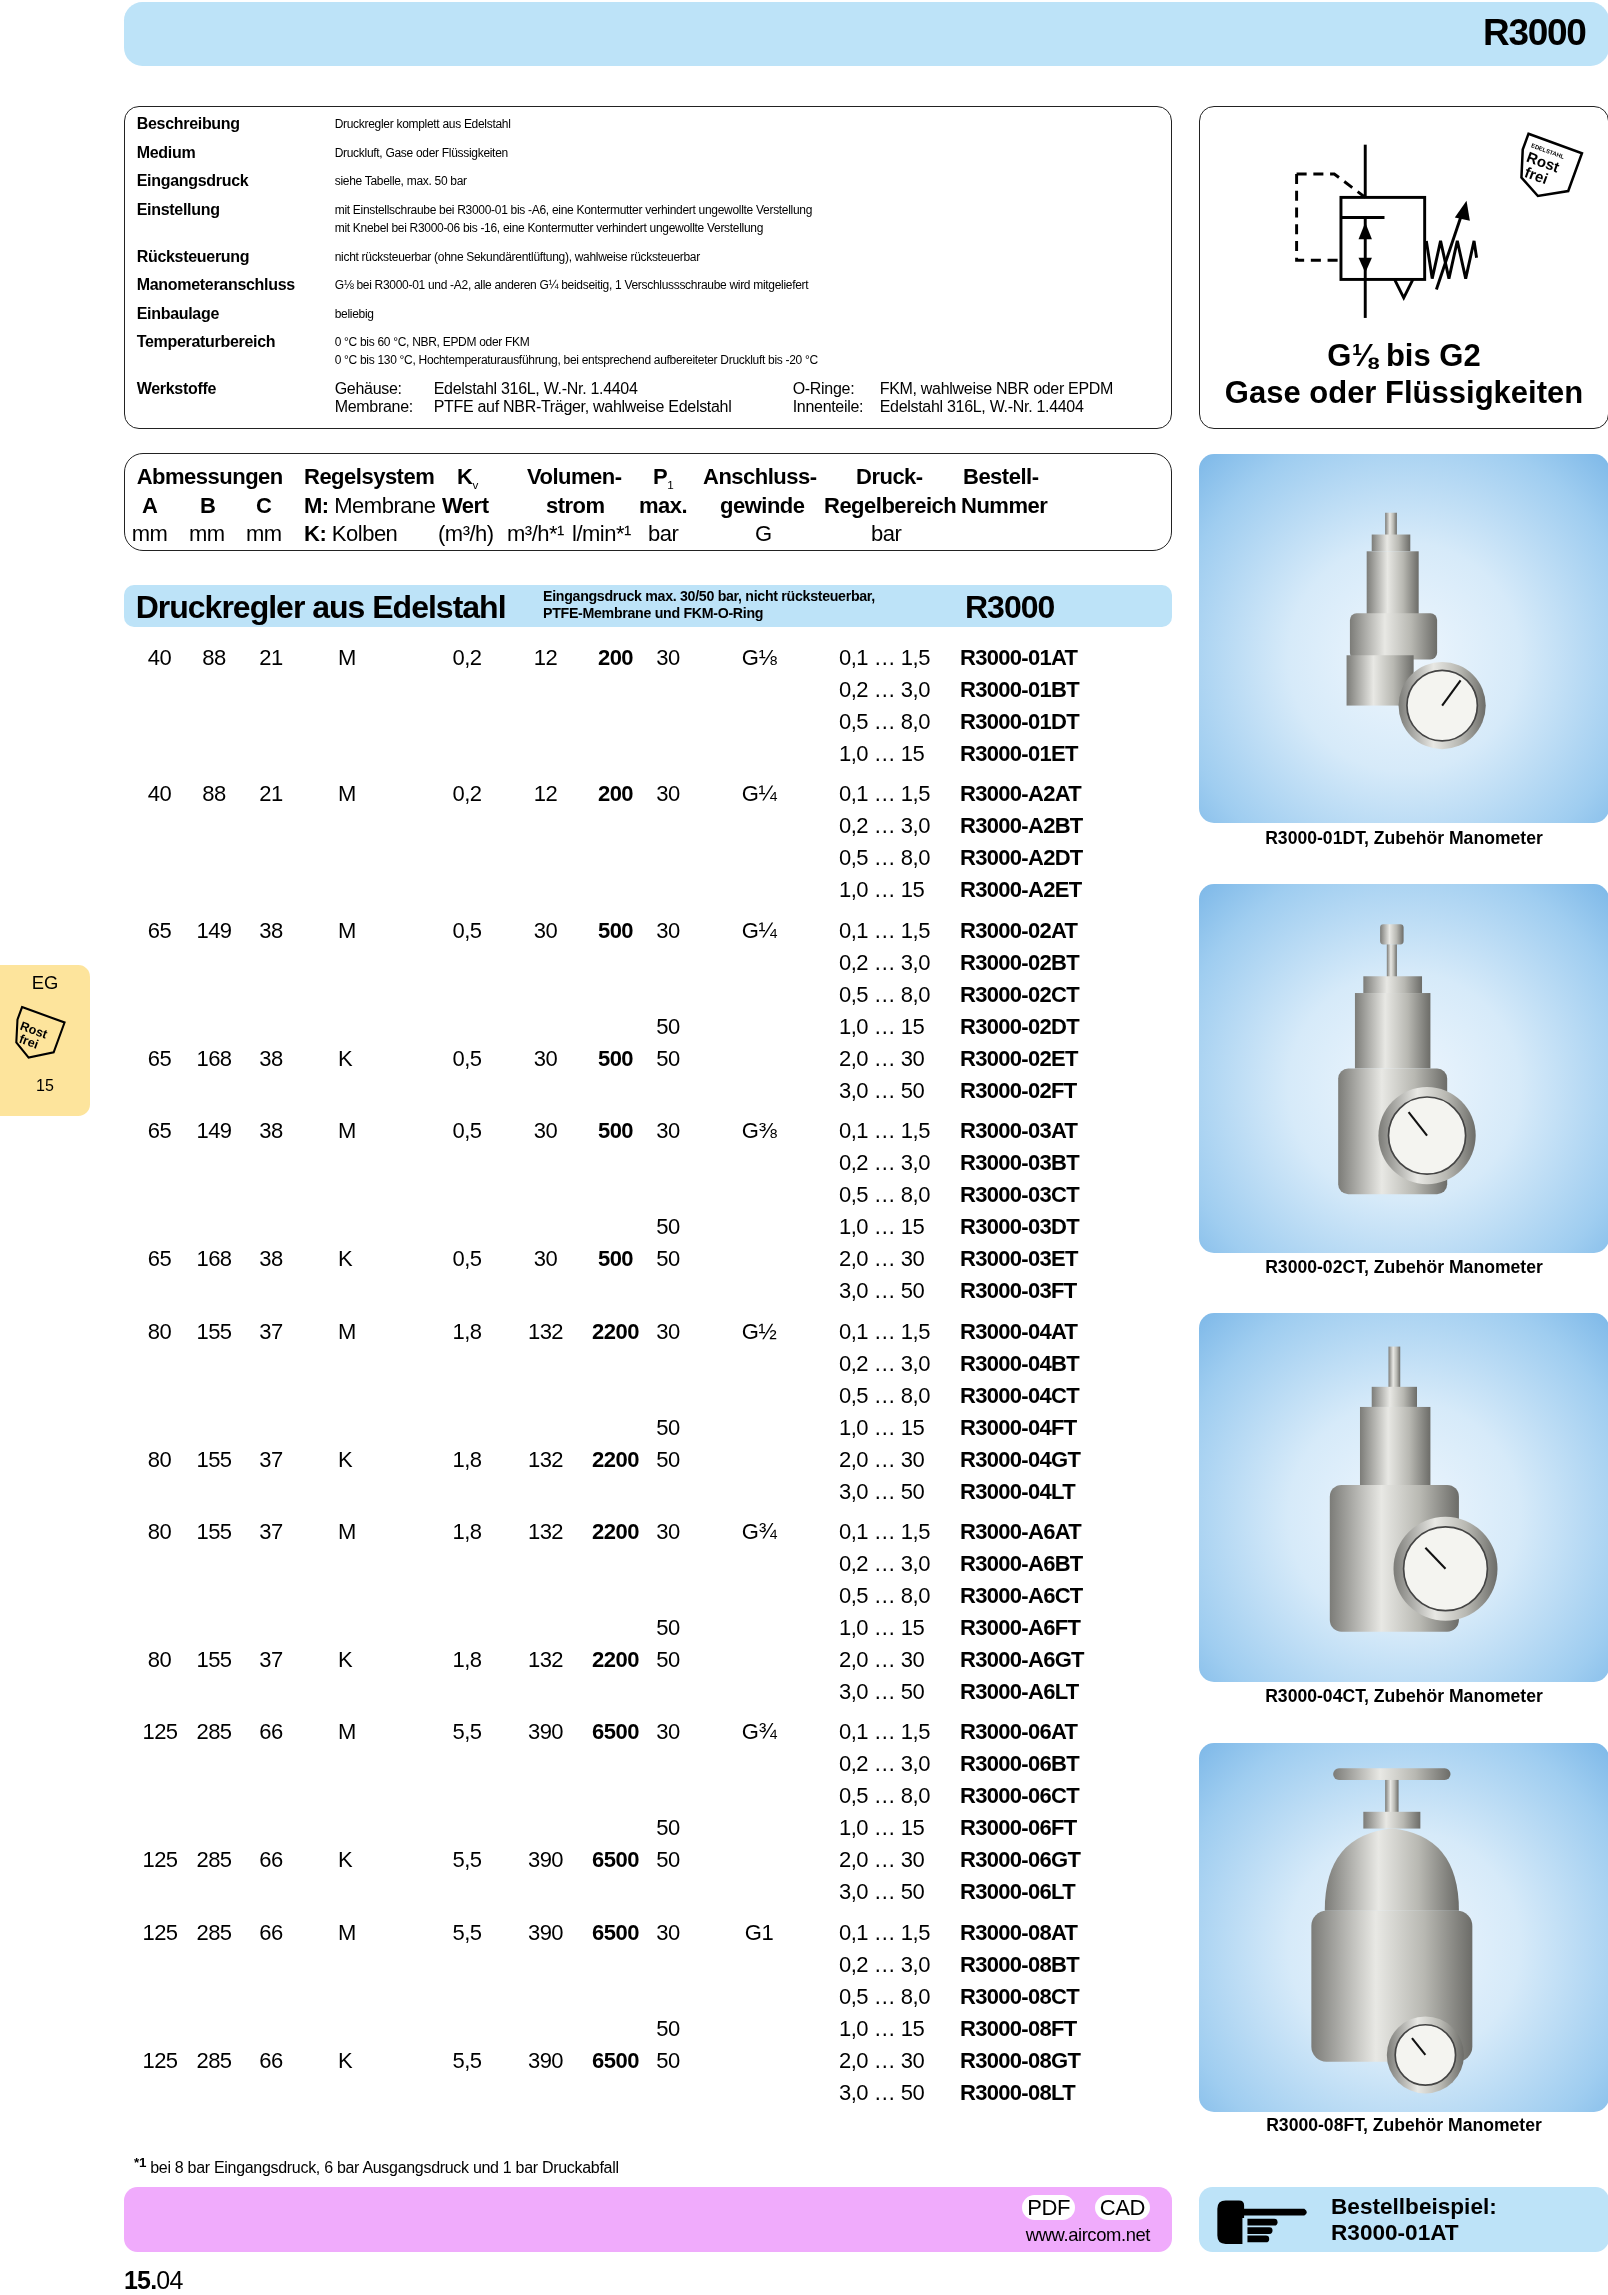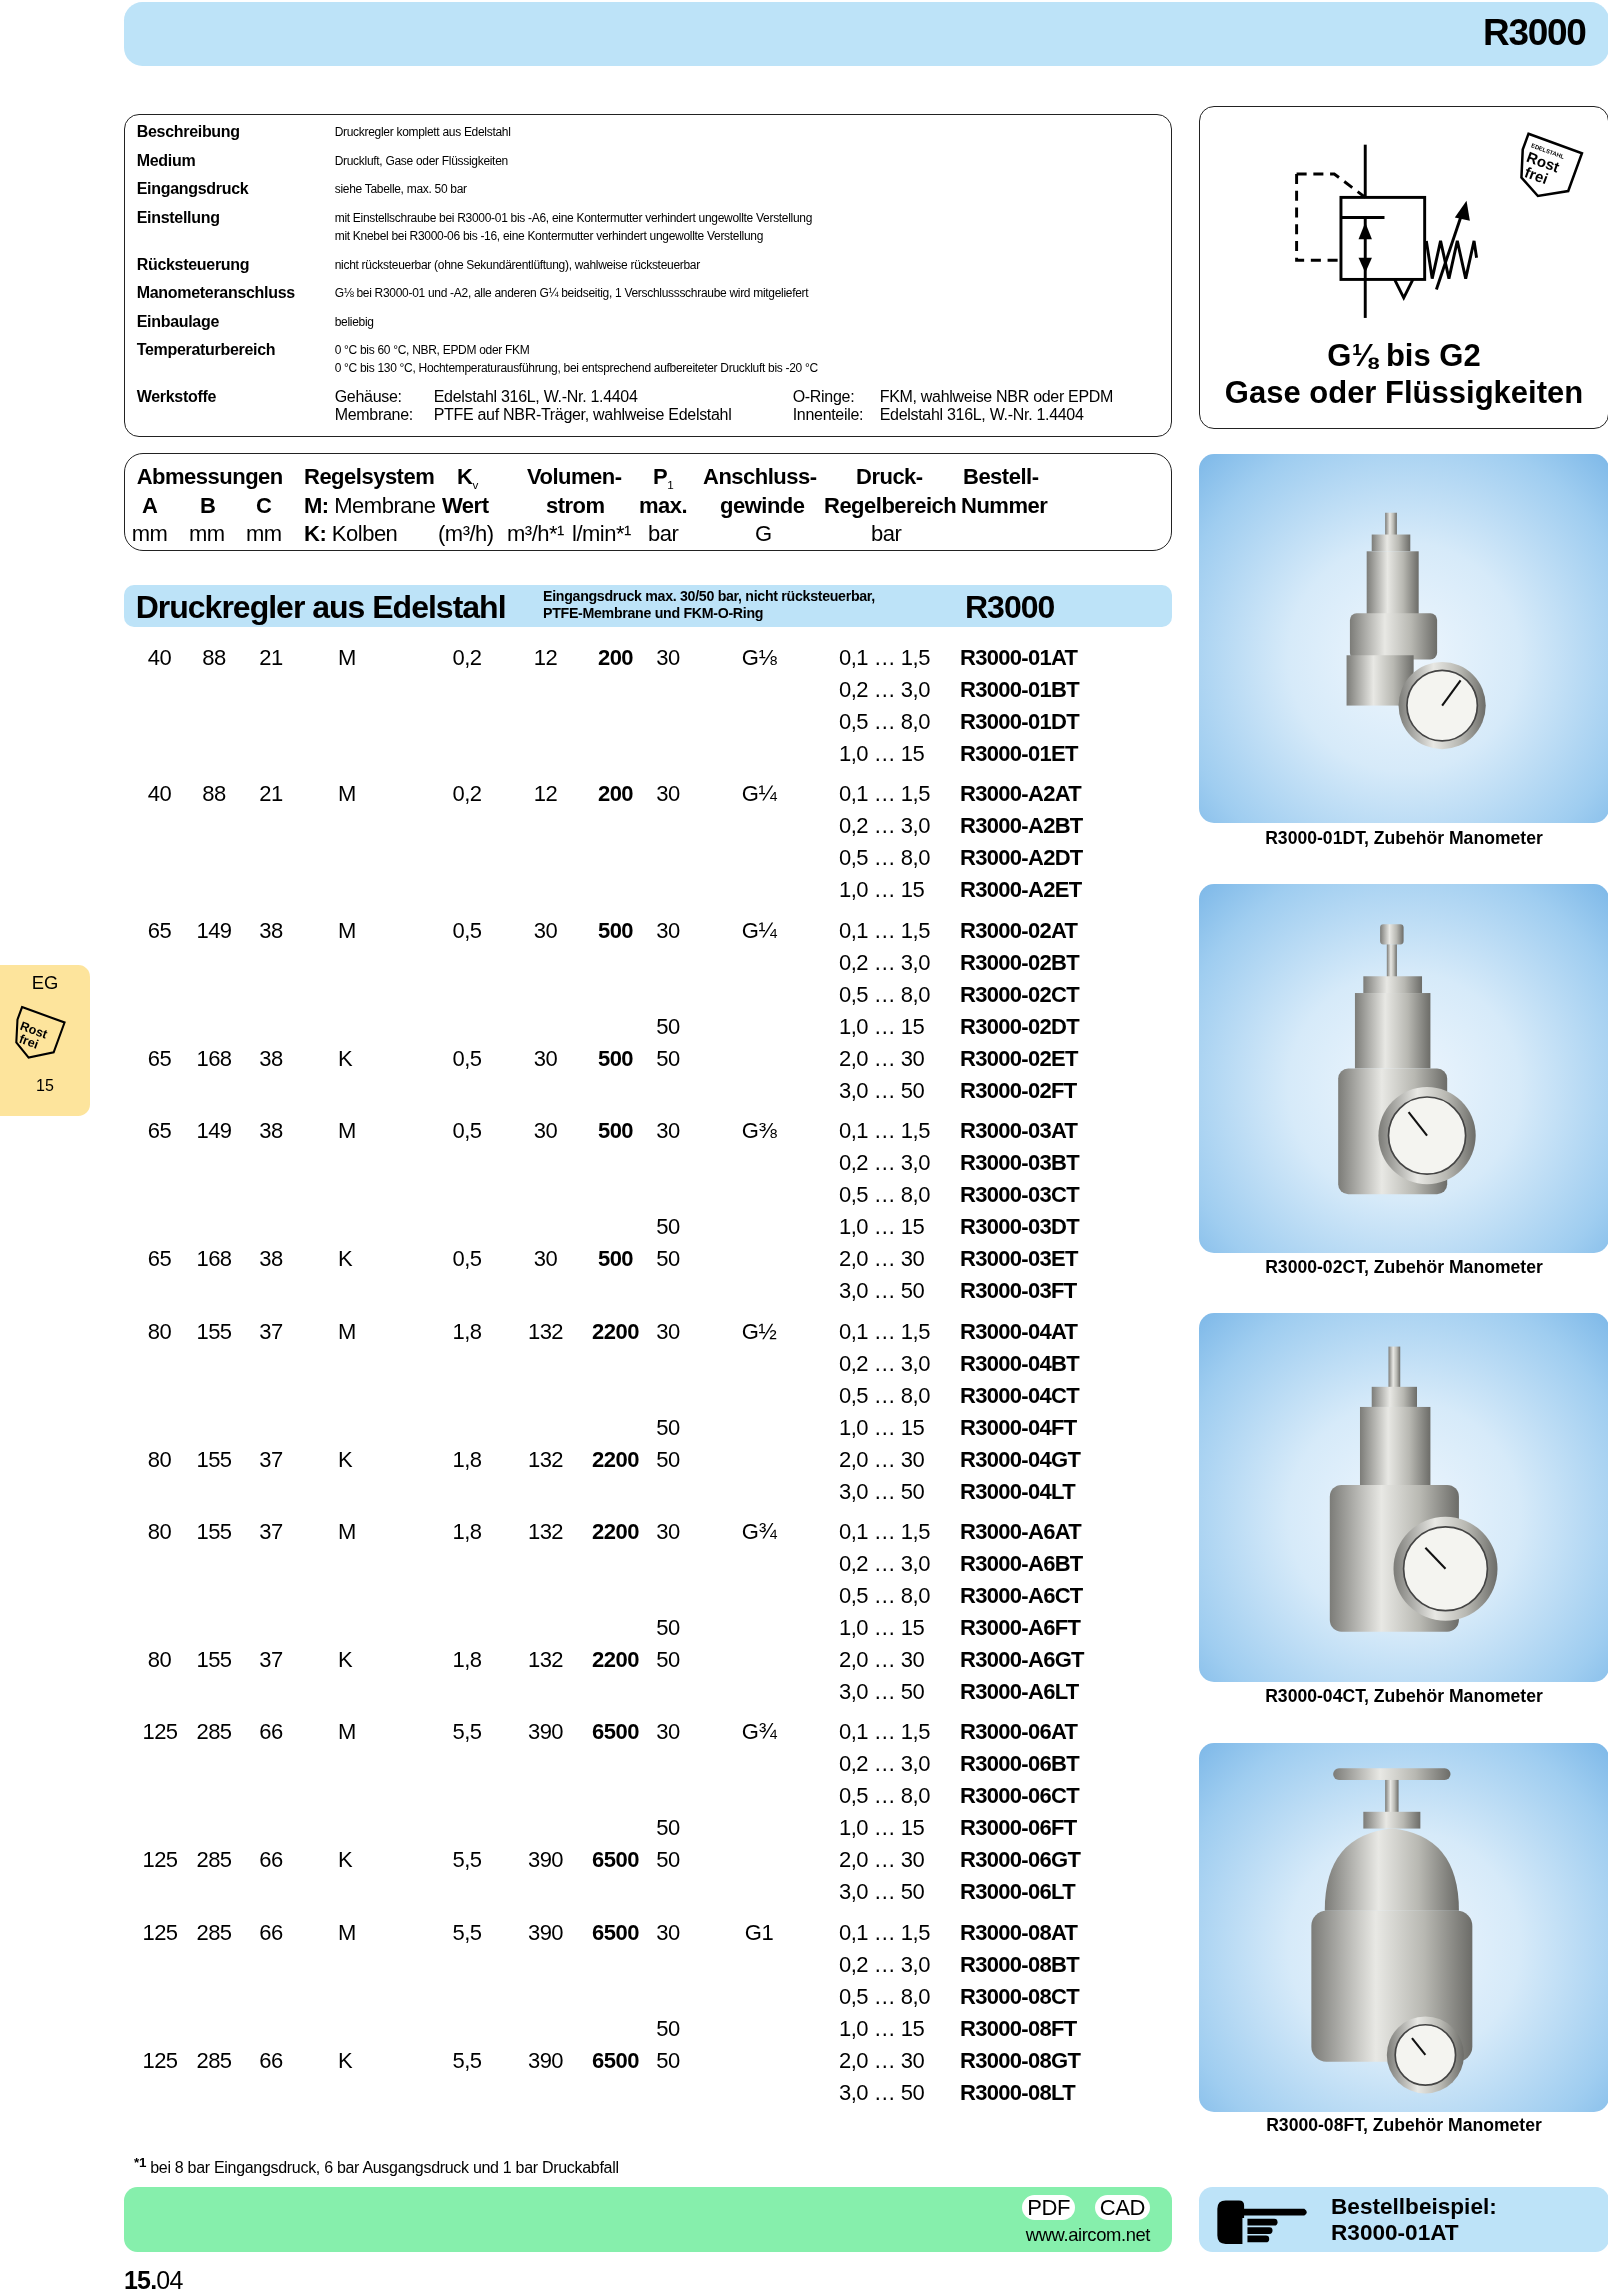--- a/index.html
+++ b/index.html
@@ -14,21 +14,21 @@
   .title-bar .title {
     position: absolute; left: 338px; top: 10px; font-size: 37px; font-weight: bold;
     letter-spacing: -1.3px; white-space: nowrap;
   }
   .title-bar .code {
     position: absolute; right: 23.5px; top: 10px; font-size: 37px; font-weight: bold; letter-spacing: -1.3px;
   }
 
   
   .spec-box {
-    position: absolute; left: 124px; top: 114px; width: 1048px; height: 323px;
+    position: absolute; left: 124px; top: 106px; width: 1048px; height: 323px;
     border: 1.7px solid #222; border-radius: 15px;
   }
   .spec-row { position: absolute; left: 11.7px; font-size: 16px; line-height: 18.4px; white-space: nowrap; }
   .spec-row .k { position: absolute; left: 0; font-weight: bold; font-size: 16px; letter-spacing: -0.3px; }
   .spec-row .v { position: absolute; left: 198px; font-size: 12px; letter-spacing: -0.3px; }
   .spec-row .v div { height: 18.4px; }
   .mat { position: absolute; left: 198px; font-size: 16px; letter-spacing: -0.3px; }
   .mat span { position: absolute; white-space: nowrap; }
 
   
@@ -92,21 +92,21 @@
   .side-tab .num { position: absolute; top: 112px; width: 100%; text-align: center; font-size: 16px; }
   .side-tab .logo { position: absolute; left: 11.7px; top: 37px; }
 
   
   .footnote { position: absolute; left: 134px; top: 2155px; font-size: 16px; letter-spacing: -0.3px; white-space: nowrap; }
   .footnote sup { font-weight: bold; font-size: 13.4px; }
 
   
   .footer-bar {
     position: absolute; left: 124px; top: 2187px; width: 1048px; height: 65px;
-    background: #86efac; border-radius: 13.4px;
+    background: #f0abfc; border-radius: 13.4px;
   }
   .pill { position: absolute; top: 8.4px; height: 25px; padding: 0 5px; background: #fff; border-radius: 12.6px; font-size: 22px; line-height: 25px; letter-spacing: -0.4px; }
   .footer-bar .url { position: absolute; right: 22px; top: 37px; font-size: 18.4px; letter-spacing: -0.4px; }
 
   .order-box {
     position: absolute; left: 1199px; top: 2187px; width: 410px; height: 65px;
     background: #bde3f8; border-radius: 13.4px;
   }
   .order-box .lbl { position: absolute; left: 132px; top: 6.7px; font-size: 22.6px; font-weight: bold; line-height: 26px; white-space: nowrap; }
 

